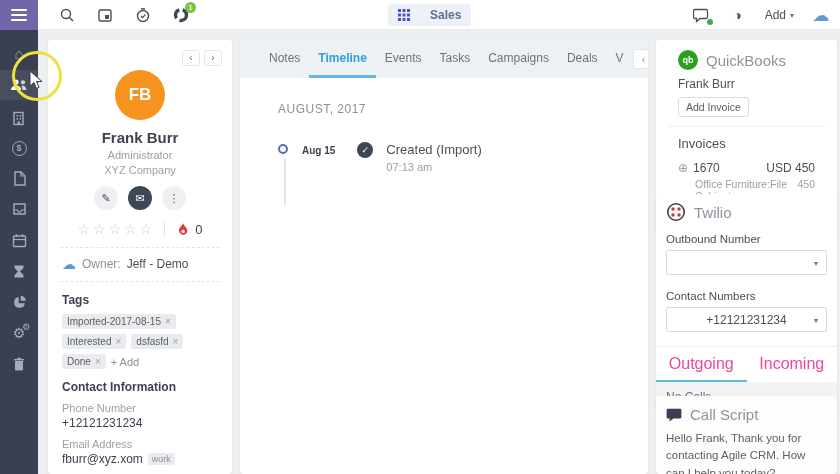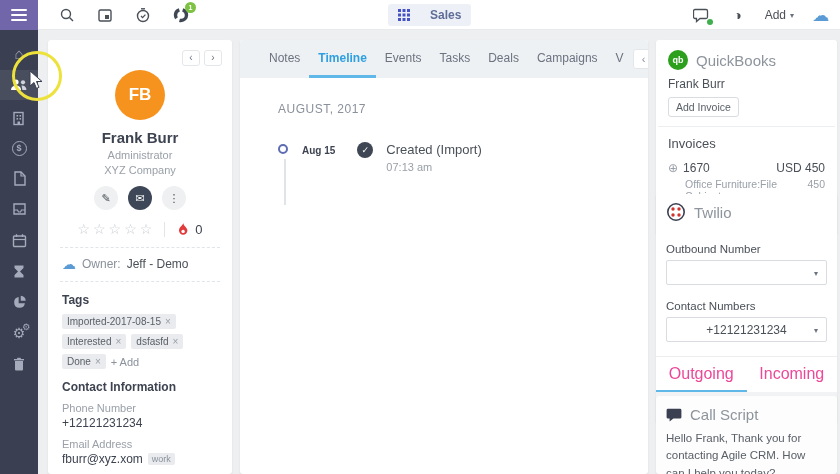--- a/index.html
+++ b/index.html
@@ -101,42 +101,42 @@
   .tl-dot { width:10px; height:10px; border:2px solid #5e6db3; border-radius:50%; background:#fff; margin-top:2px; }
   .tl-line { position:absolute; left:6px; top:17px; width:2px; height:46px; background:#e0e3e7; }
   .tl-date { font-size:10px; font-weight:bold; color:#3d4350; margin:3px 0 0 14px; white-space:nowrap; }
   .tl-check { width:16px; height:16px; border-radius:50%; background:#3f4654; color:#fff;
               font-size:9px; display:flex; align-items:center; justify-content:center; margin-left:22px; }
   .tl-body { margin-left:13px; }
   .tl-title { font-size:13px; color:#4a5058; }
   .tl-time { font-size:11px; color:#9aa0a8; margin-top:4px; }
 
   
-  .qb-card { left:656px; top:40px; width:181px; padding:10px 12px 12px; }
+  .qb-card { left:656px; top:40px; width:181px; padding:10px 22px 12px; }
   .widget-title { display:flex; align-items:center; gap:8px; }
   .widget-title .wt { font-size:15px; color:#8d949c; }
   .qb-logo { width:20px; height:20px; border-radius:50%; background:#2ca01c; color:#fff;
              font-size:9px; font-weight:bold; display:flex; align-items:center; justify-content:center; }
   .qb-contact { font-size:12px; color:#4a5058; margin-top:7px; }
   .qb-addbtn { display:inline-block; margin-top:6px; border:1px solid #d9dce0; border-radius:3px;
                background:#fff; font-size:10.5px; color:#5a6068; padding:3px 7px; cursor:pointer; }
   .qb-div { border-bottom:1px solid #eceef0; margin:9px -10px 0; }
   .qb-invoices { font-size:13px; color:#4a5058; margin-top:9px; }
   .inv-row1 { display:flex; align-items:center; margin-top:10px; font-size:12px; color:#4a5058; }
   .inv-plus { color:#9aa0a8; font-size:12px; margin-right:5px; cursor:pointer; }
   .inv-amt { margin-left:auto; }
   .inv-row2 { display:flex; font-size:10.5px; color:#9aa0a8; margin:3px 0 0 17px; }
   .inv-row2 .la { margin-left:auto; }
   .inv-row3 { display:flex; align-items:center; font-size:9.5px; color:#8a919b; margin-top:5px; gap:4px; }
   .due-badge { margin-left:auto; background:#e9ebee; color:#6b7280; font-size:9.5px;
                padding:2px 7px; border-radius:2px; }
 
   .tw-card { left:656px; top:194px; width:181px; padding:8px 0 0; }
   .tw-pad { padding:0 10px; }
-  .tw-label { font-size:11.5px; color:#4a5058; margin-top:21px; }
+  .tw-label { font-size:11.5px; color:#4a5058; margin-top:11px; }
   .select { margin-top:5px; height:25px; border:1px solid #d9dce0; border-radius:2px;
             display:flex; align-items:center; justify-content:center; position:relative;
             font-size:12px; color:#4a5058; cursor:pointer; background:#fff; }
   .select .caret { position:absolute; right:8px; top:8px; }
   .tw-tabs { display:flex; border-top:1px solid #eceef0; margin-top:14px; }
   .tw-tab { flex:1; text-align:center; font-size:16px; color:#ec4899; padding:8px 4px 7px;
             cursor:pointer; border-bottom:2px solid transparent; }
   .tw-tab.active { border-bottom-color:#5fb8e8; }
   .tw-empty { background:#f1f3f4; font-size:12px; color:#6b7280; padding:8px 10px 9px; }
 
@@ -363,22 +363,22 @@
   </div>
 
 </div>
 
 <div class="card mid-card">
   <div class="tabbar">
     <div class="tab">Notes</div>
     <div class="tab active">Timeline</div>
     <div class="tab">Events</div>
     <div class="tab">Tasks</div>
+    <div class="tab">Campaigns</div>
     <div class="tab">Deals</div>
-    <div class="tab">Campaigns</div>
     <div class="tab">V</div>
     <div class="tab-nav">
       <div class="nbtn">‹</div>
 
     </div>
   </div>
   <div class="tl-month">AUGUST, 2017</div>
   <div class="tl-entry">
     <div class="tl-dot"></div>
     <div class="tl-line"></div>

